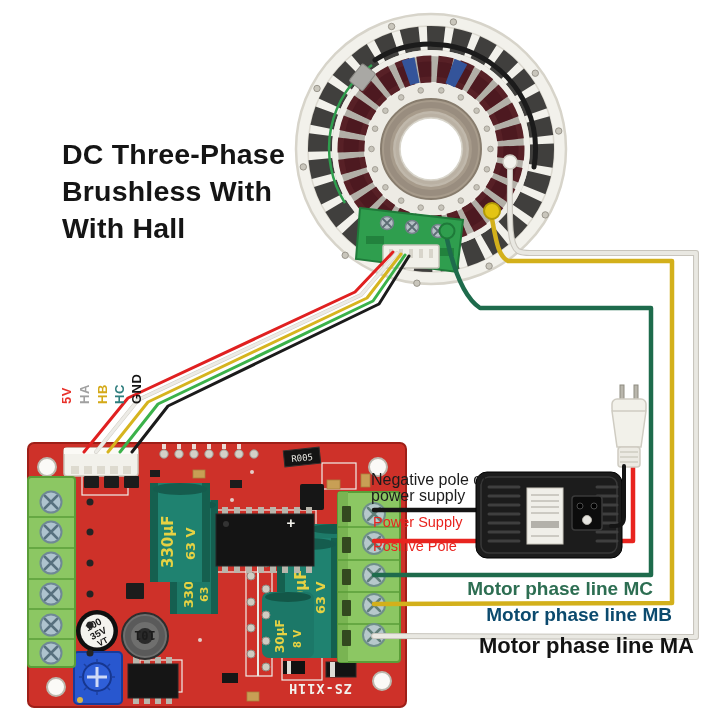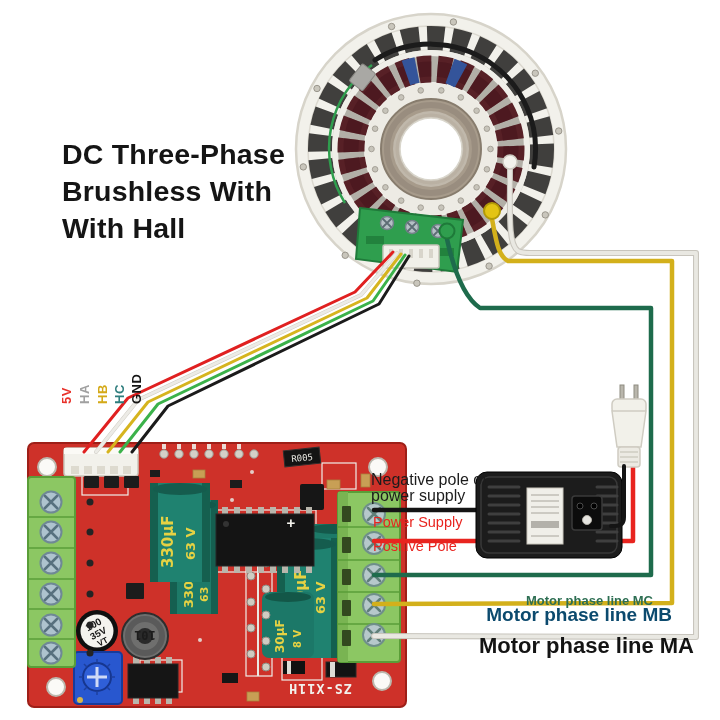--- a/index.html
+++ b/index.html
@@ -7,21 +7,21 @@
          font-family:"Liberation Sans",sans-serif;}
   .stage svg{position:absolute;left:0;top:0;}
   .lbl{position:absolute;z-index:10;}
   .title-line{font-weight:bold;font-size:28.5px;line-height:37px;color:#151515;letter-spacing:.2px;}
   .vlab{position:absolute;top:404px;transform:rotate(-90deg);transform-origin:0 0;
         font-weight:bold;font-size:13px;letter-spacing:.5px;white-space:nowrap;z-index:10;}
   .c-5v{color:#e8312a;} .c-ha{color:#a0a0a0;} .c-hb{color:#d4a917;} .c-hc{color:#2e7d7d;} .c-gnd{color:#151515;}
   .neg{left:371px;top:472px;width:120px;font-size:16px;line-height:15.5px;color:#1c1c1c;}
   .pos{left:373px;top:510px;width:108px;font-size:14.5px;line-height:24px;color:#e8241f;}
   .phase{position:absolute;text-align:right;font-weight:bold;z-index:10;}
-  .ph-mc{left:402px;top:578px;width:251px;font-size:13px;color:#2d6e52;margin-top:15px;}
+  .ph-mc{left:402px;top:578px;width:251px;font-size:19px;color:#2d6e52;}
   .ph-mb{left:400px;top:604px;width:272px;font-size:19px;color:#0c4a6e;}
   .ph-ma{left:400px;top:633px;width:294px;font-size:22px;color:#141414;}
   text{font-family:"Liberation Sans",sans-serif;}
   .mono{font-family:"DejaVu Sans Mono",monospace;}
   .captxt{font-family:"DejaVu Sans",sans-serif;font-weight:bold;fill:#e6d243;}
 </style>
 </head>
 <body>
 
 <div class="stage">

